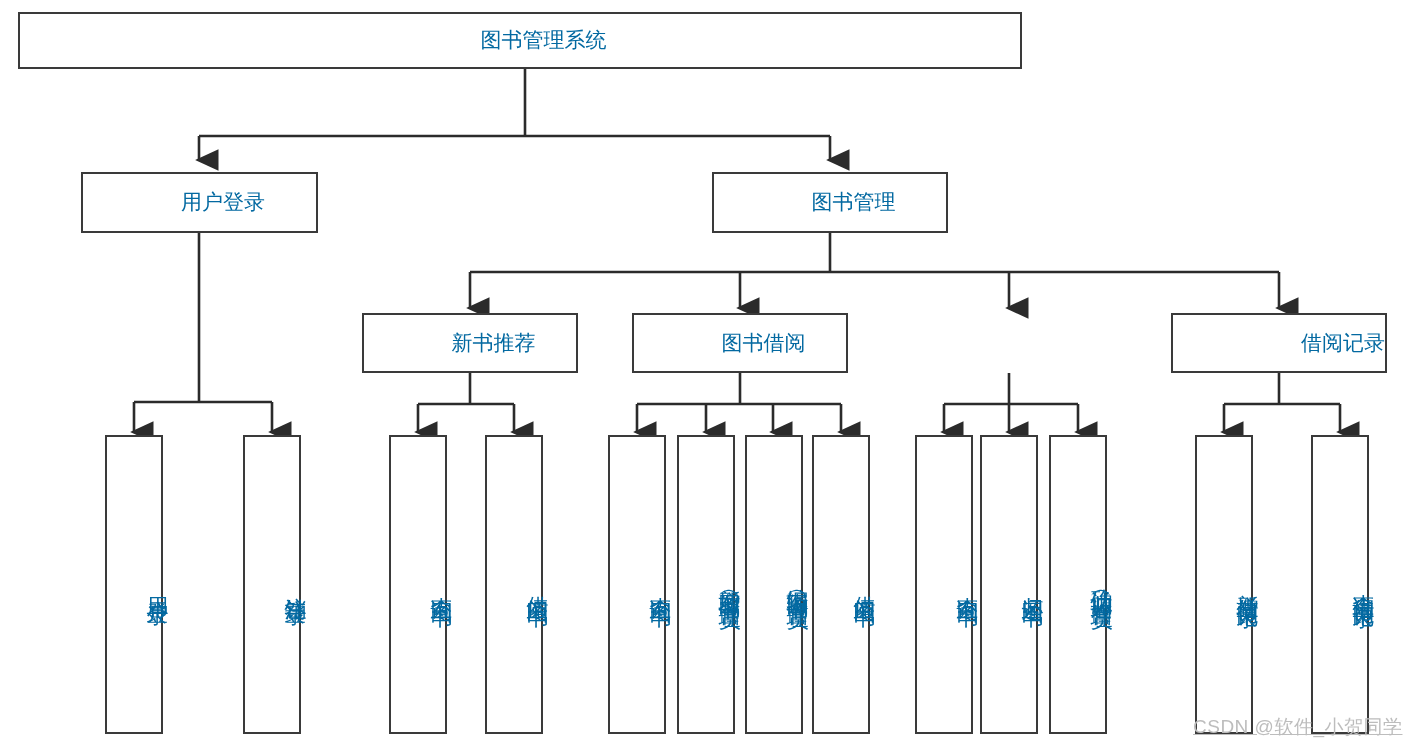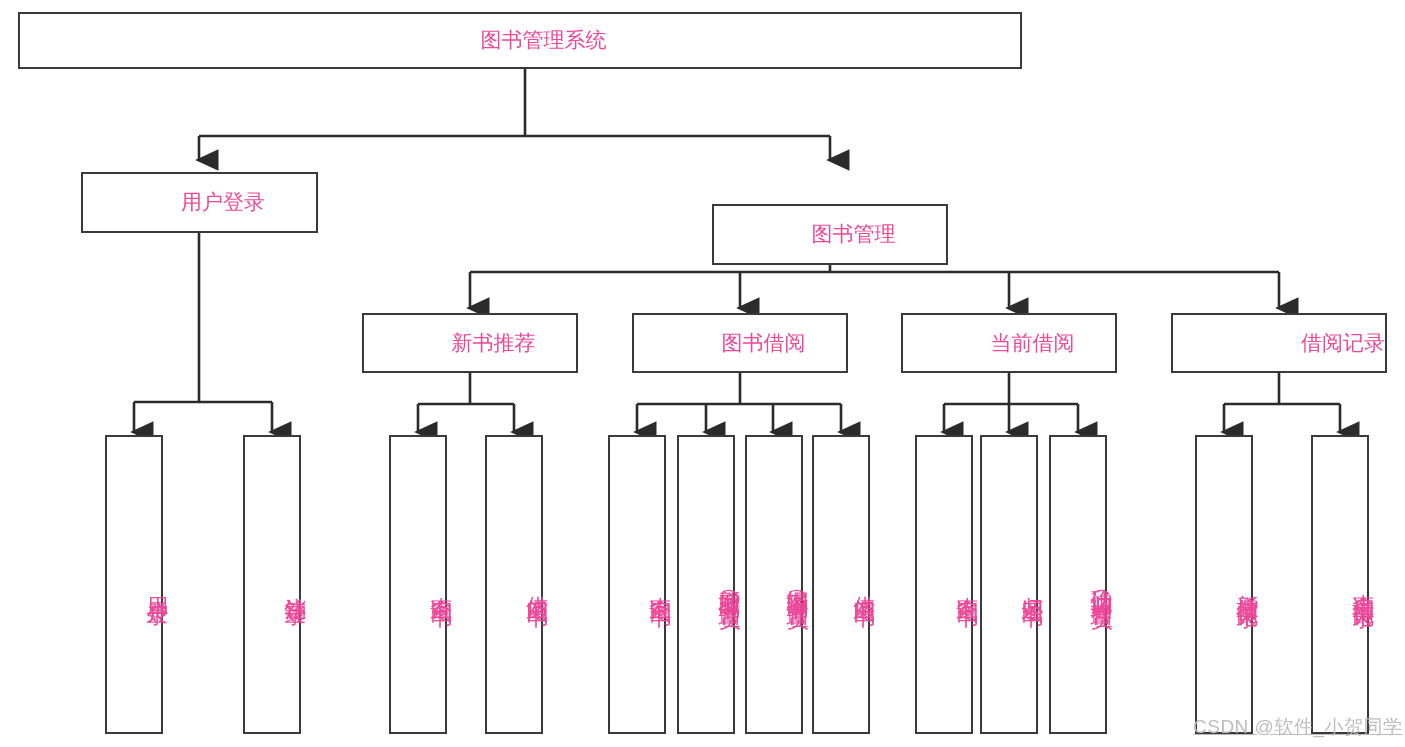--- a/index.html
+++ b/index.html
@@ -26,21 +26,21 @@
     pointer-events: none;
   }
   .node {
     position: absolute;
     box-sizing: border-box;
     background: #ffffff;
     border: 2.5px solid #3a3a3a;
     display: flex;
     align-items: center;
     justify-content: center;
-    color: #ec4899;
+    color: #0369a1;
     padding-left: 47px;
   }
   .node .label {
     display: block;
     text-align: center;
     line-height: 1.18;
     white-space: nowrap;
   }
   .node.h .label {
     font-size: 21px;
@@ -122,32 +122,29 @@
     </g>
   </svg>
 
   <div class="node h" style="left:18px; top:12px; width:1004px; height:57px;">
     <span class="label">图书管理系统</span>
   </div>
 
   <div class="node h" style="left:81px; top:172px; width:237px; height:61px;">
     <span class="label">用户登录</span>
   </div>
-  <div class="node h" style="left:712px; top:172px; width:236px; height:61px;margin-top:32px;">
+  <div class="node h" style="left:712px; top:172px; width:236px; height:61px;">
     <span class="label">图书管理</span>
   </div>
 
   <div class="node h" style="left:632px; top:313px; width:216px; height:60px;">
     <span class="label">图书借阅</span>
   </div>
   <div class="node h" style="left:362px; top:313px; width:216px; height:60px;">
     <span class="label">新书推荐</span>
-  </div>
-  <div class="node h" style="left:901px; top:313px; width:216px; height:60px;">
-    <span class="label">当前借阅</span>
   </div>
   <div class="node h" style="left:1171px; top:313px; width:216px; height:60px;justify-content:flex-end;">
     <span class="label">借阅记录</span>
   </div>
 
   <div class="node v" style="left:105px; top:435px; width:58px; height:299px;">
     <span class="label">用户登录</span>
   </div>
   <div class="node v" style="left:243px; top:435px; width:58px; height:299px;">
     <span class="label">注销登录</span>

